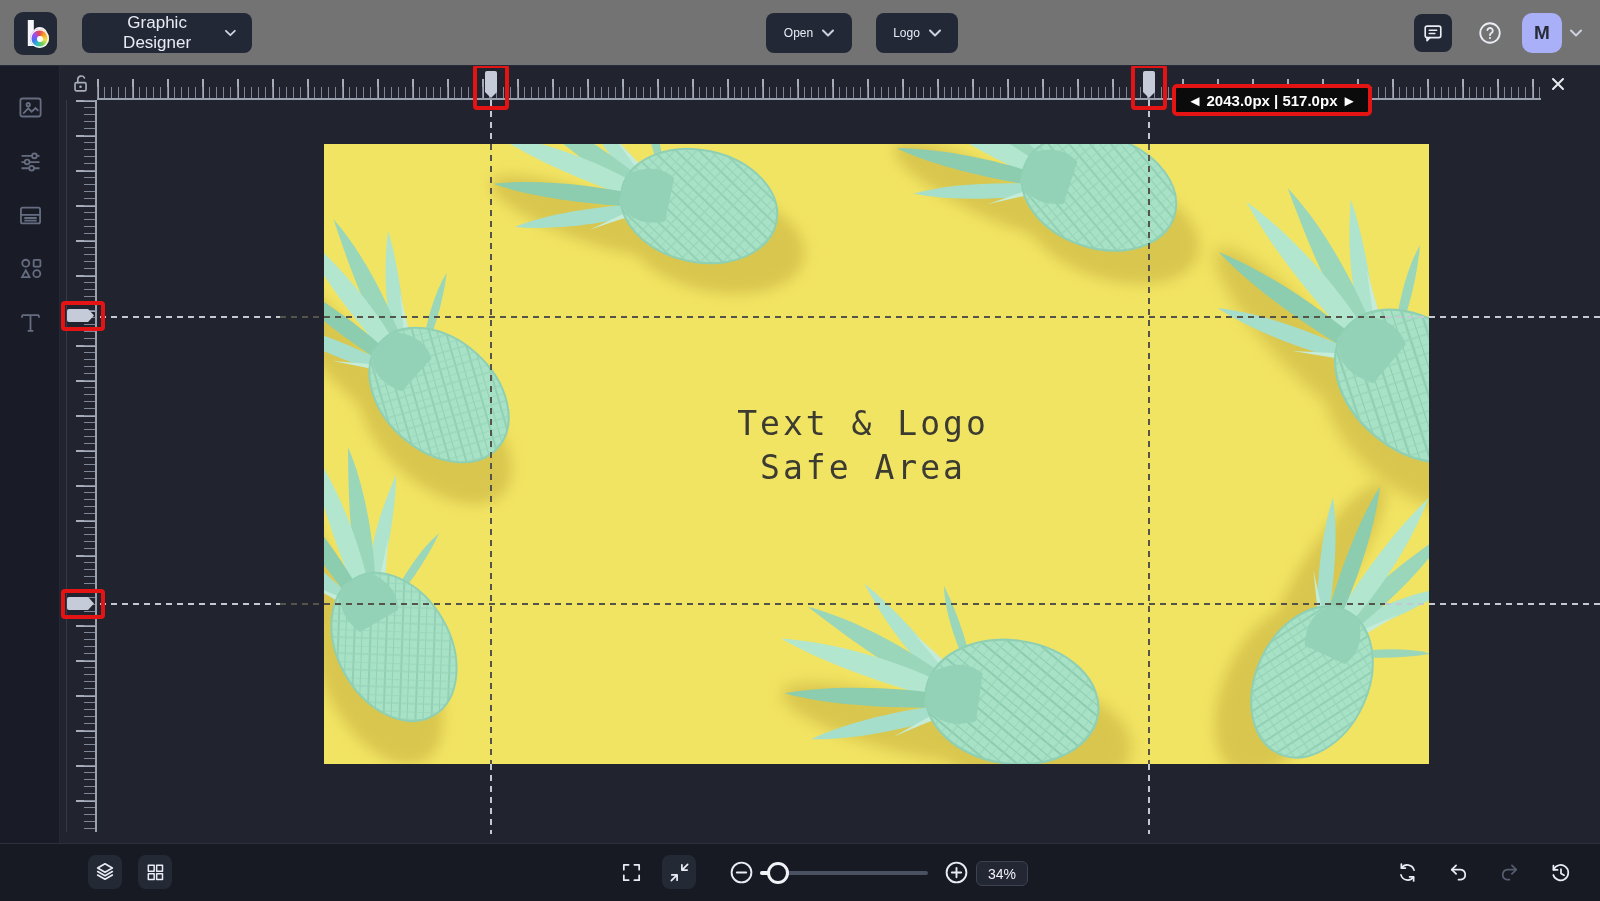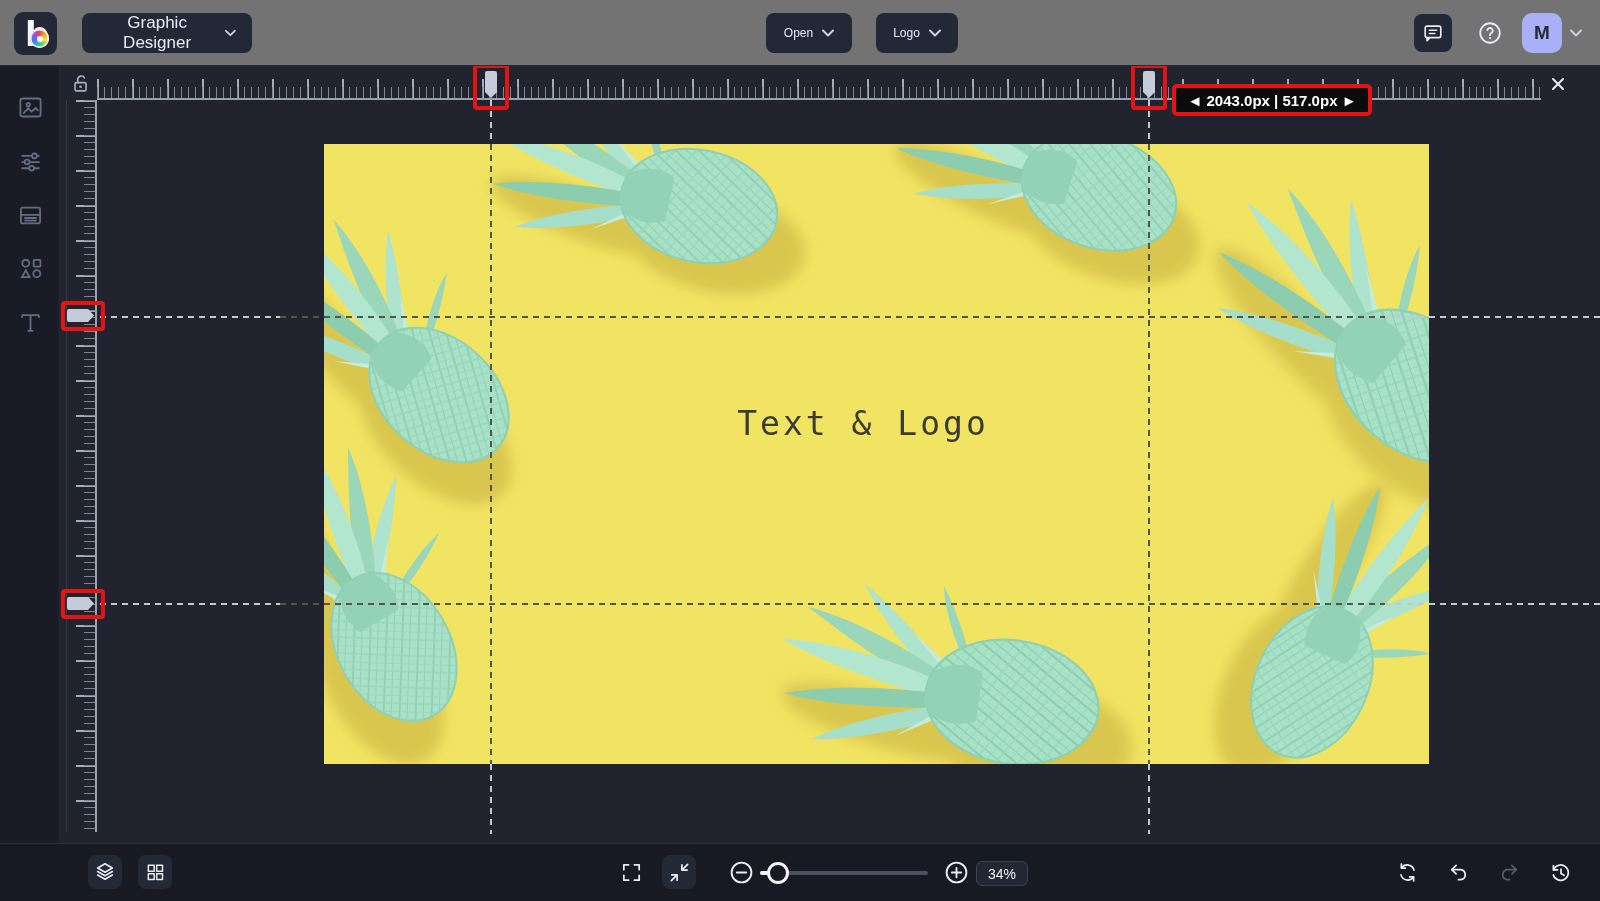--- a/index.html
+++ b/index.html
@@ -242,20 +242,21 @@
     <use href="#pine" transform="translate(375,62) rotate(12)"></use>
     <use href="#pine" transform="translate(775,48) rotate(18)"></use>
     <use href="#pine" transform="translate(1092,242) rotate(40) scale(1.15)"></use>
     <use href="#pine" transform="translate(115,251) rotate(42)"></use>
     <use href="#pine" transform="translate(70,503) rotate(60)"></use>
     <use href="#pine" transform="translate(688,558) rotate(8) scale(1.1)"></use>
     <use href="#pine" transform="translate(988,538) rotate(115)"></use>
   </svg>
   <div class="safe-text">
     <div>Text &amp; Logo</div>
+    <div>Safe Area</div>
   </div>
 </div>
 
 <div class="guide-v g-light" style="left:490px; top:100px;  height:44px;"></div>
 <div class="guide-v g-dark" style="left:490px; top:144px;  height:620px;"></div>
 <div class="guide-v g-light" style="left:490px; top:764px;  height:70px;"></div>
 <div class="guide-v g-light" style="left:1148px; top:100px; height:44px;"></div>
 <div class="guide-v g-dark" style="left:1148px; top:144px; height:620px;"></div>
 <div class="guide-v g-light" style="left:1148px; top:764px; height:70px;"></div>
 <div class="guide-h g-light" style="left:100px; top:316px;  width:180px;"></div>

